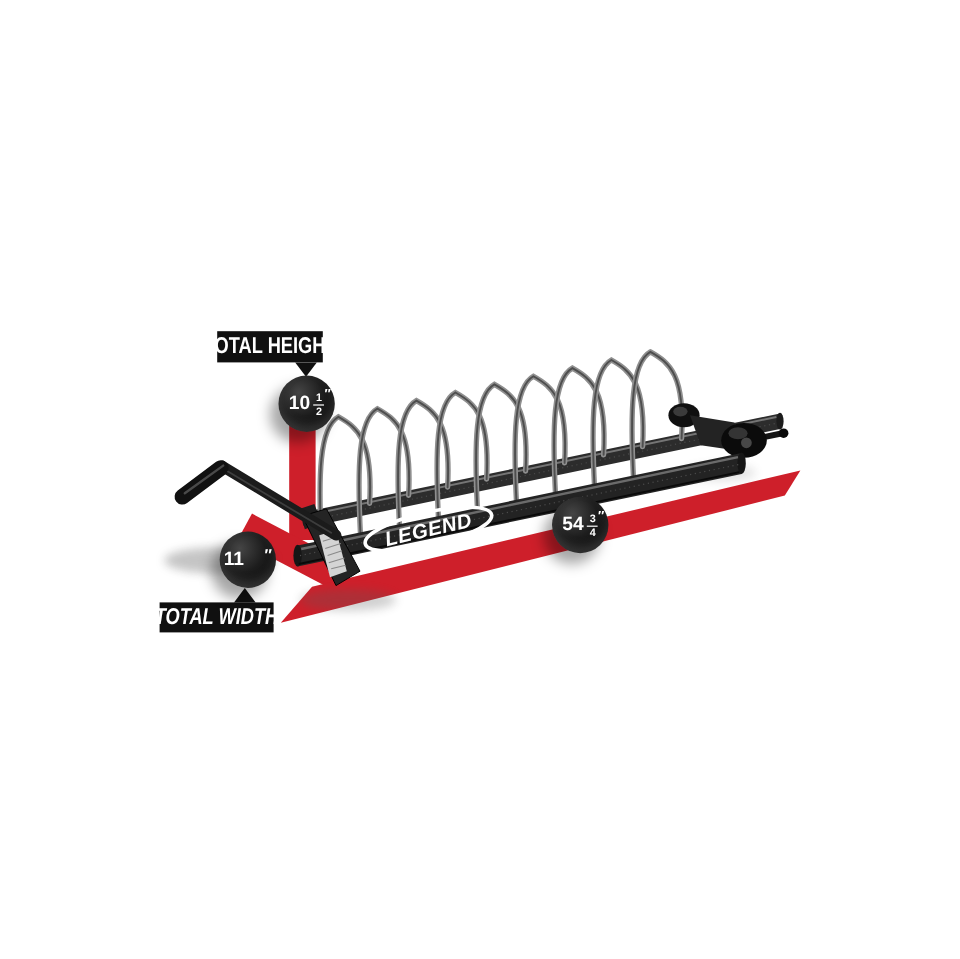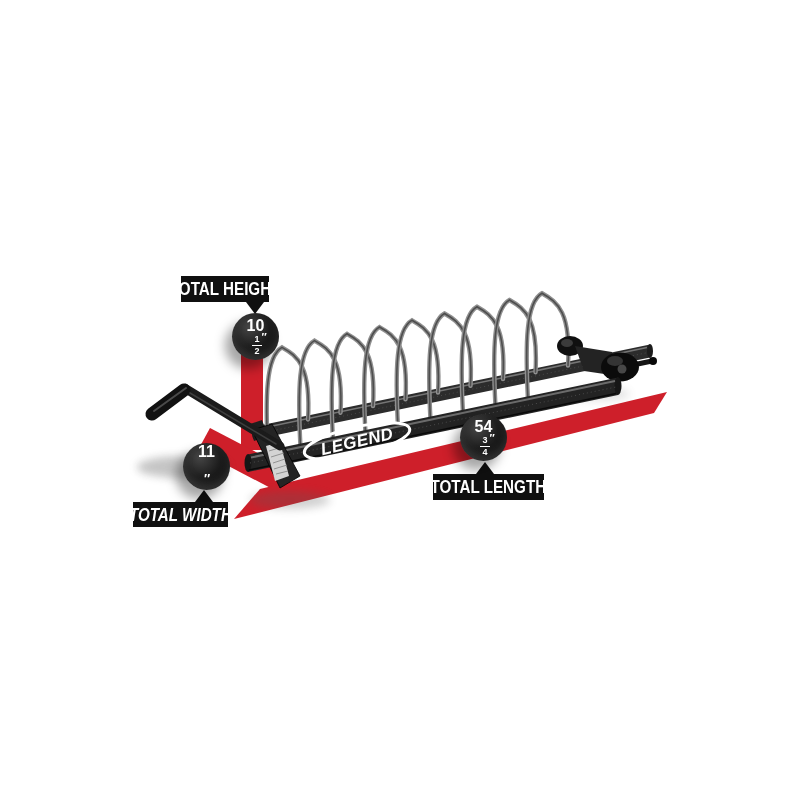--- a/index.html
+++ b/index.html
@@ -21,21 +21,21 @@
   #label-width{left:133px;top:502px;width:95px;height:25px;font-style:italic;}
   #label-width .tri{left:62px;}
   #label-length{left:433px;top:474px;width:111px;height:26px;}
   #label-length .tri{left:43px;}
 
   
   .dim-circle{position:absolute;width:47px;height:47px;border-radius:50%;z-index:4;
               background:radial-gradient(circle at 36% 30%, #454545 0%, #1d1d1d 45%, #060606 95%);
               box-shadow:-7px 9px 11px rgba(0,0,0,0.35), inset 0 -5px 8px rgba(160,160,160,0.25);
               color:var(--label-text,#fff);display:flex;align-items:center;justify-content:center;
-              font-weight:bold;flex-direction:column;}
+              font-weight:bold;}
   #circle-height{left:232px;top:313px;}
   #circle-width{left:183px;top:443px;gap:16px;}
   #circle-length{left:460px;top:414px;align-items:center;}
   .dim-circle .big{font-size:16px;line-height:1;}
   .dim-circle .unit-big{font-size:13px;line-height:1;margin-left:1px;transform:translateY(-4px);}
   .frac{position:relative;display:inline-flex;flex-direction:column;align-items:center;
         font-size:9px;line-height:1;margin-left:3px;transform:translateY(1px);}
   .frac .num{padding:0 2px 1px;border-bottom:1.4px solid #fff;}
   .frac .den{padding-top:1px;}
   .frac .unit{position:absolute;left:100%;top:-3px;font-size:11px;}
@@ -167,18 +167,14 @@
   </div>
 
   <div class="dim-circle" id="circle-length">
     <span class="big">54</span>
     <span class="frac">
       <span class="num">3</span>
       <span class="den">4</span>
       <span class="unit">″</span>
     </span>
   </div>
-  <div class="dim-label" id="label-length">
-    <span class="cond">TOTAL LENGTH</span>
-    <span class="tri tri-up"></span>
-  </div>
 
 </div>
 
 </body></html>

